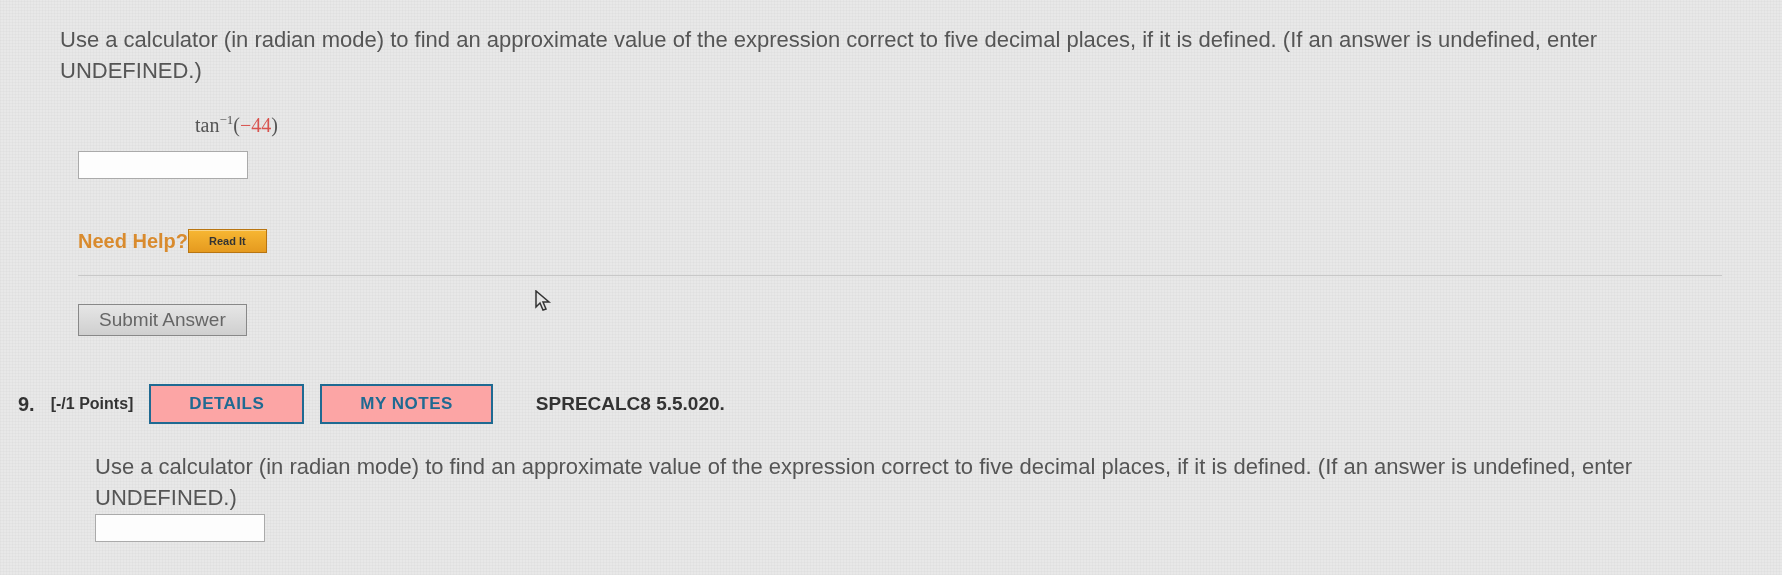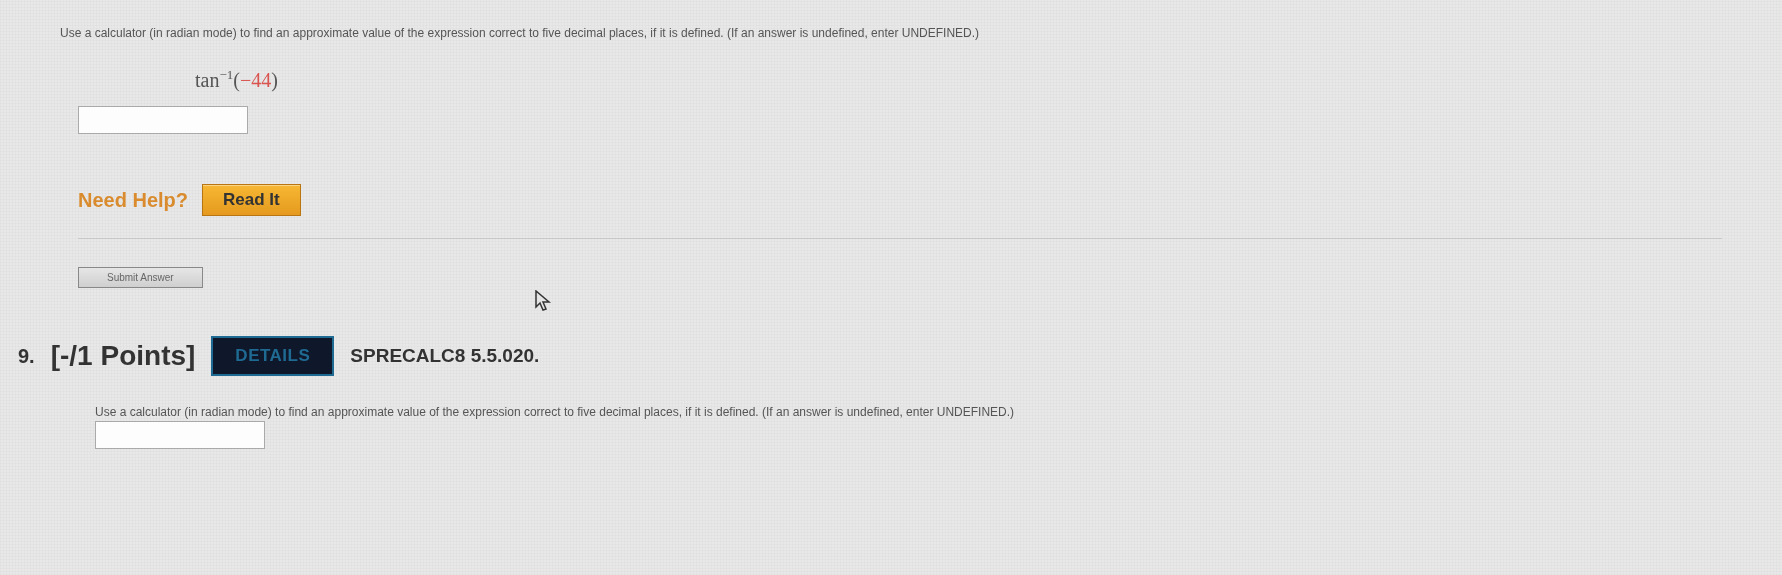--- a/index.html
+++ b/index.html
@@ -12,21 +12,21 @@
       width: 1782px;
       height: 575px;
       color: #444;
       font-size: 18px;
     }
     .question-body {
       padding: 25px 60px 10px 60px;
     }
     .instruction {
       color: #555;
-      font-size: 12px;
+      font-size: 22px;
       line-height: 1.4;
     }
     .expression {
       margin: 25px 0 15px 135px;
       font-family: 'Times New Roman', serif;
       font-size: 20px;
       color: #555;
     }
     .expression sup {
       font-size: 13px;
@@ -41,83 +41,82 @@
       height: 28px;
       border: 1px solid #aaa;
       background: #fdfdfd;
       padding: 2px 6px;
       font-size: 15px;
     }
     .need-help-row {
       margin: 50px 0 0 18px;
       display: flex;
       align-items: center;
-      gap: 14px;
     }
     .need-help-label {
       color: #d98b2e;
       font-weight: bold;
       font-size: 20px;
     }
     .read-it-btn {
       background: linear-gradient(#f7b733, #e59a1f);
       border: 1px solid #b87512;
       color: #333;
-      font-size: 17px;
+      font-size: 11px;
       font-weight: bold;
       padding: 5px 20px;
       cursor: pointer;
       box-shadow: inset 0 1px 0 rgba(255,255,255,0.4);
     }
     .divider {
       border: none;
       border-top: 1px solid #c8c8c8;
       margin: 22px 0 0 18px;
       width: calc(100% - 18px);
     }
     .submit-btn {
       margin: 28px 0 0 18px;
       background: linear-gradient(#e6e6e6, #cfcfcf);
       border: 1px solid #888;
       color: #666;
-      font-size: 10px;
-      padding: 4px 28px;
+      font-size: 19px;
+      padding: 4px 20px;
       cursor: pointer;
     }
     .question-header {
       display: flex;
       align-items: center;
       gap: 16px;
       padding: 38px 0 0 18px;
     }
     .q-number {
       color: #333;
       font-size: 20px;
       font-weight: bold;
     }
     .points {
       color: #333;
-      font-size: 28px;
+      font-size: 16px;
       font-weight: bold;
     }
     .header-btn {
       border: 2px solid #1f6a92;
-      background: #0f172a;
+      background: #fca5a5;
       color: #1f6a92;
       font-size: 17px;
       font-weight: bold;
-      padding: 8px 22px;
+      padding: 8px 38px;
       cursor: pointer;
       letter-spacing: 0.5px;
     }
     .source-label {
       color: #333;
       font-size: 19px;
       font-weight: bold;
-      margin-left: 0;
+      margin-left: 27px;
     }
     .cursor-icon {
       position: absolute;
       left: 535px;
       top: 290px;
       font-size: 22px;
       color: #333;
       pointer-events: none;
     }
     .q2-body {
@@ -149,20 +148,21 @@
 <span class="cursor-icon">
   <svg width="18" height="22" viewBox="0 0 18 22">
     <path d="M1 1 L1 17 L5 13 L8 20 L11 19 L8 12 L14 12 Z" fill="none" stroke="#333" stroke-width="1.5"></path>
   </svg>
 </span>
 
 <div class="question-header">
   <span class="q-number">9.</span>
   <span class="points">[-/1 Points]</span>
   <button class="header-btn">DETAILS</button>
+  <button class="header-btn">MY NOTES</button>
   <span class="source-label">SPRECALC8 5.5.020.</span>
 </div>
 
 <div class="q2-body">
   <div class="instruction">Use a calculator (in radian mode) to find an approximate value of the expression correct to five decimal places, if it is defined. (If an answer is undefined, enter UNDEFINED.)</div>
 
 
   <input type="text" class="answer-input" style="margin-left: 0px;" value="">
 </div>
 

